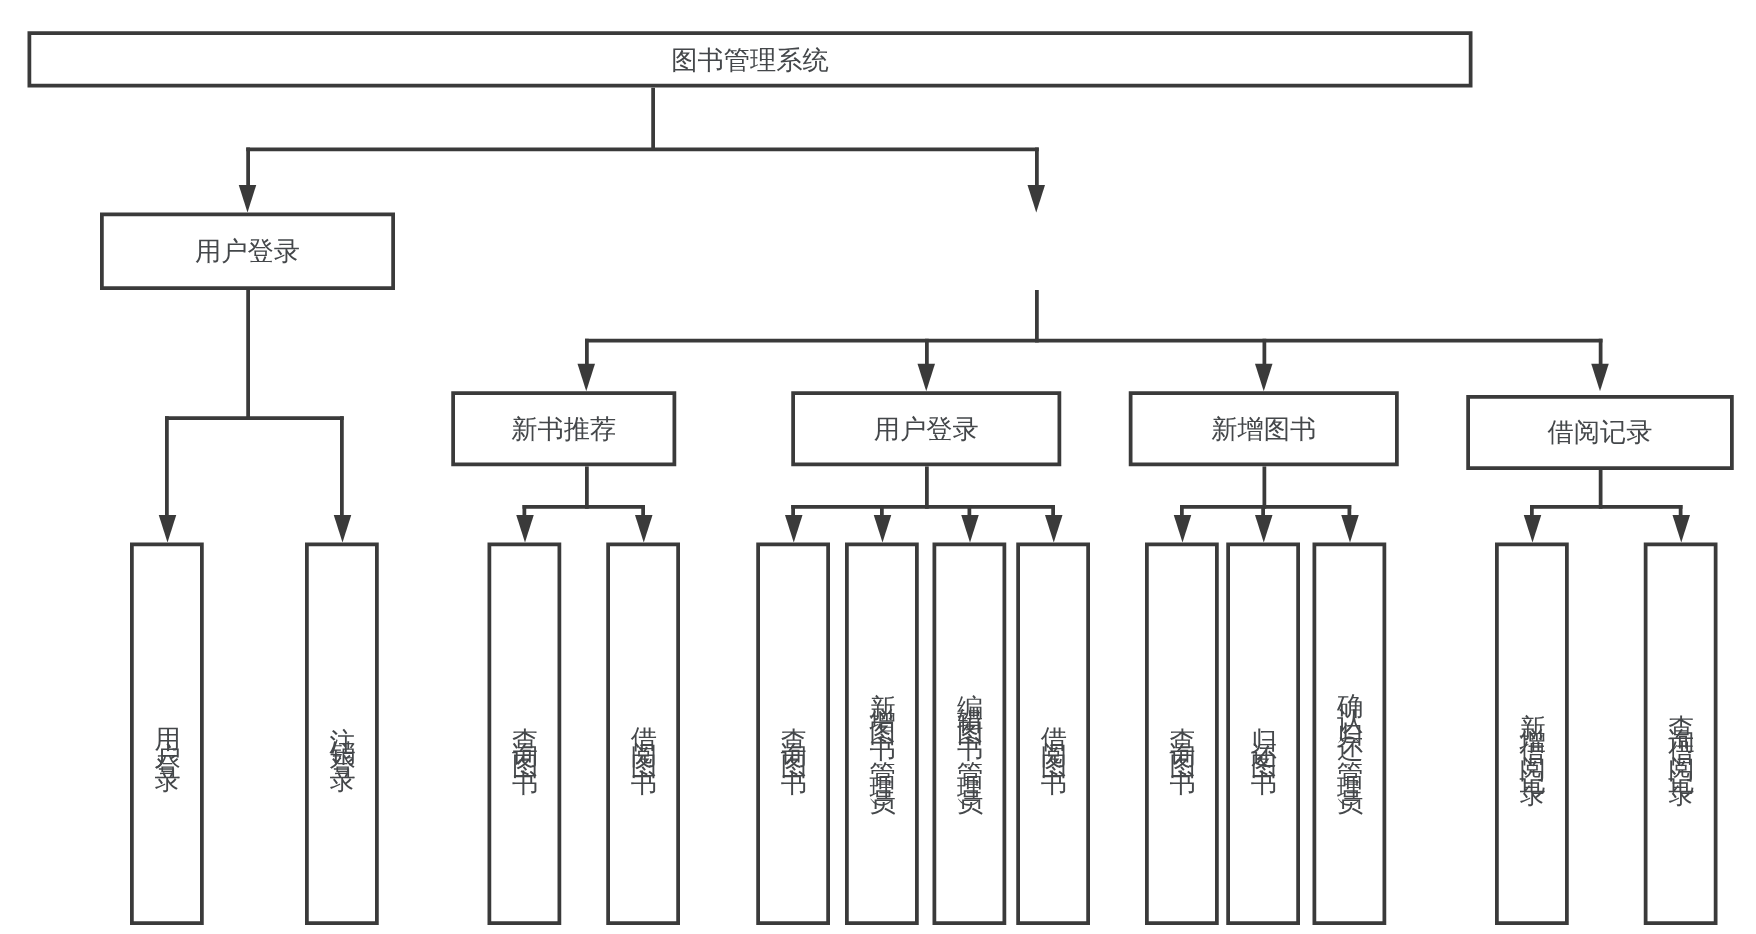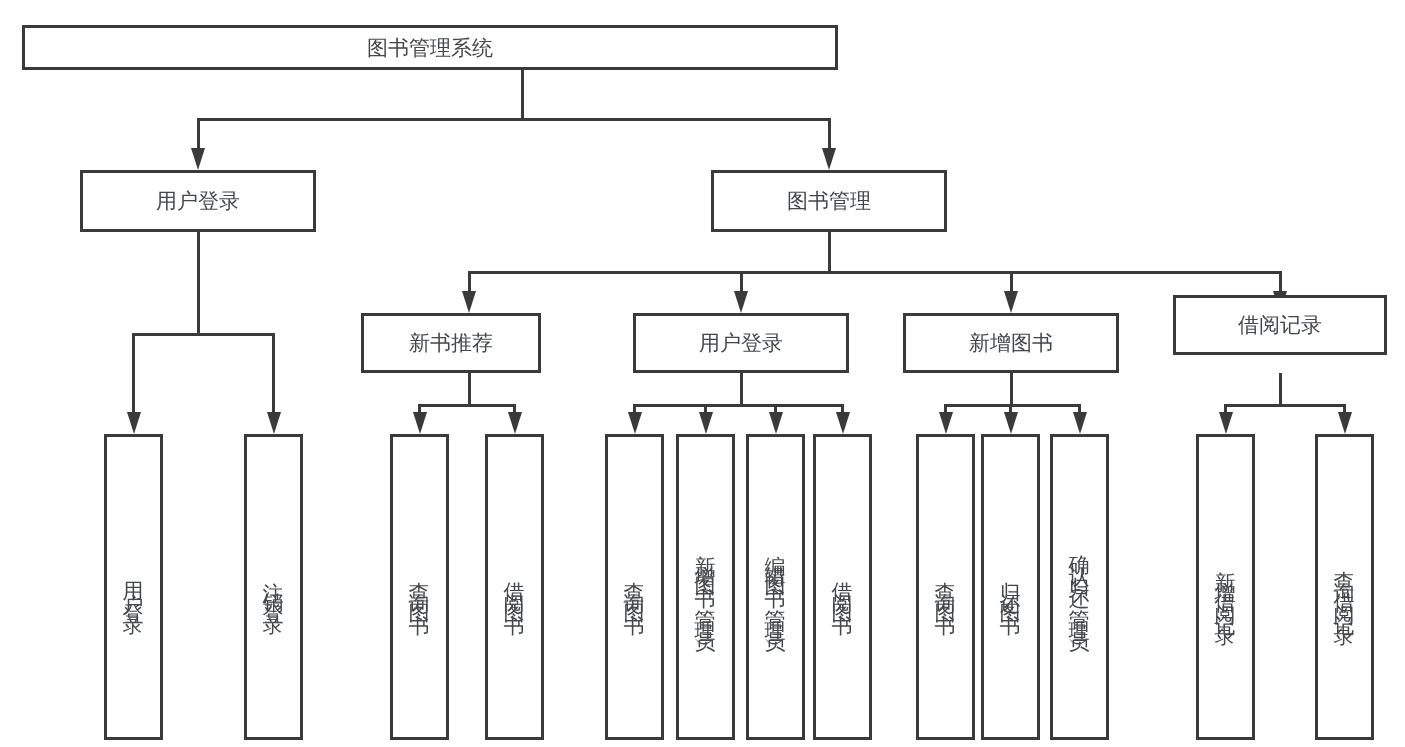--- a/index.html
+++ b/index.html
@@ -30,29 +30,28 @@
   .watermark{
     position:absolute;left:1183px;top:716px;z-index:9;
     color:var(--wm,#b4b8bb);font-size:19px;white-space:nowrap;
   }
 </style>
 </head>
 <body>
 
 <div class="stage">
 
-  <div class="box" style="left:22px;top:25px;width:816px;height:45px">图书管理系统</div>
+  <div class="box" style="left:22px;top:25px;width:1156px;height:45px">图书管理系统</div>
 
   <div class="box" style="left:80px;top:170px;width:236px;height:62px">用户登录</div>
-  <div class="box" style="left:711px;top:170px;width:236px;height:62px">图书管理</div>
 
   <div class="box" style="left:361px;top:313px;width:180px;height:60px">新书推荐</div>
   <div class="box" style="left:633px;top:313px;width:216px;height:60px">用户登录</div>
   <div class="box" style="left:903px;top:313px;width:216px;height:60px">新增图书</div>
-  <div class="box" style="left:1173px;top:295px;width:214px;height:60px">借阅记录</div>
+  <div class="box" style="left:1173px;top:316px;width:214px;height:60px">借阅记录</div>
 
   <div class="box leaf" style="left:104px;top:434px;width:59px;height:306px">用户登录</div>
   <div class="box leaf" style="left:244px;top:434px;width:59px;height:306px">注销登录</div>
 
   <div class="box leaf" style="left:390px;top:434px;width:59px;height:306px">查询图书</div>
   <div class="box leaf" style="left:485px;top:434px;width:59px;height:306px">借阅图书</div>
 
   <div class="box leaf" style="left:605px;top:434px;width:59px;height:306px">查询图书</div>
   <div class="box leaf" style="left:676px;top:434px;width:59px;height:306px">新增图书（管理员）</div>
   <div class="box leaf" style="left:746px;top:434px;width:59px;height:306px">编辑图书（管理员）</div>

